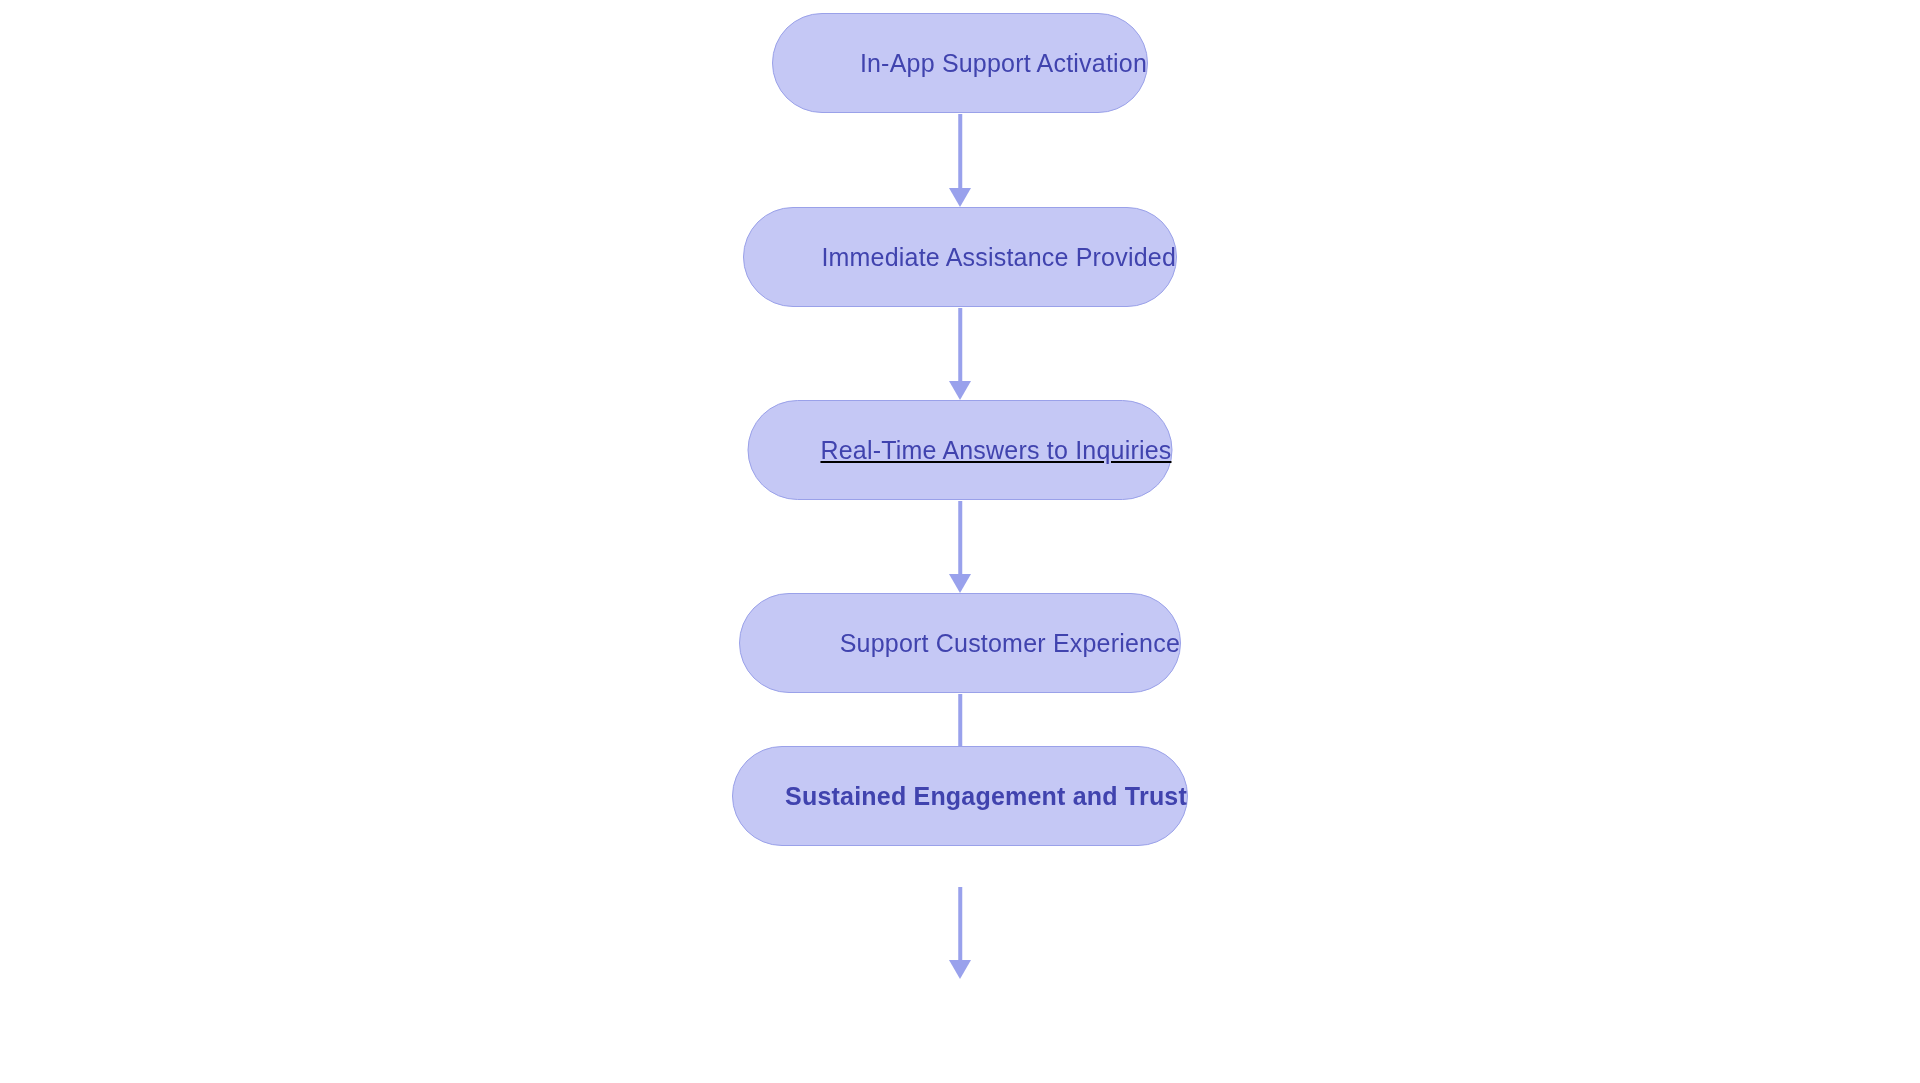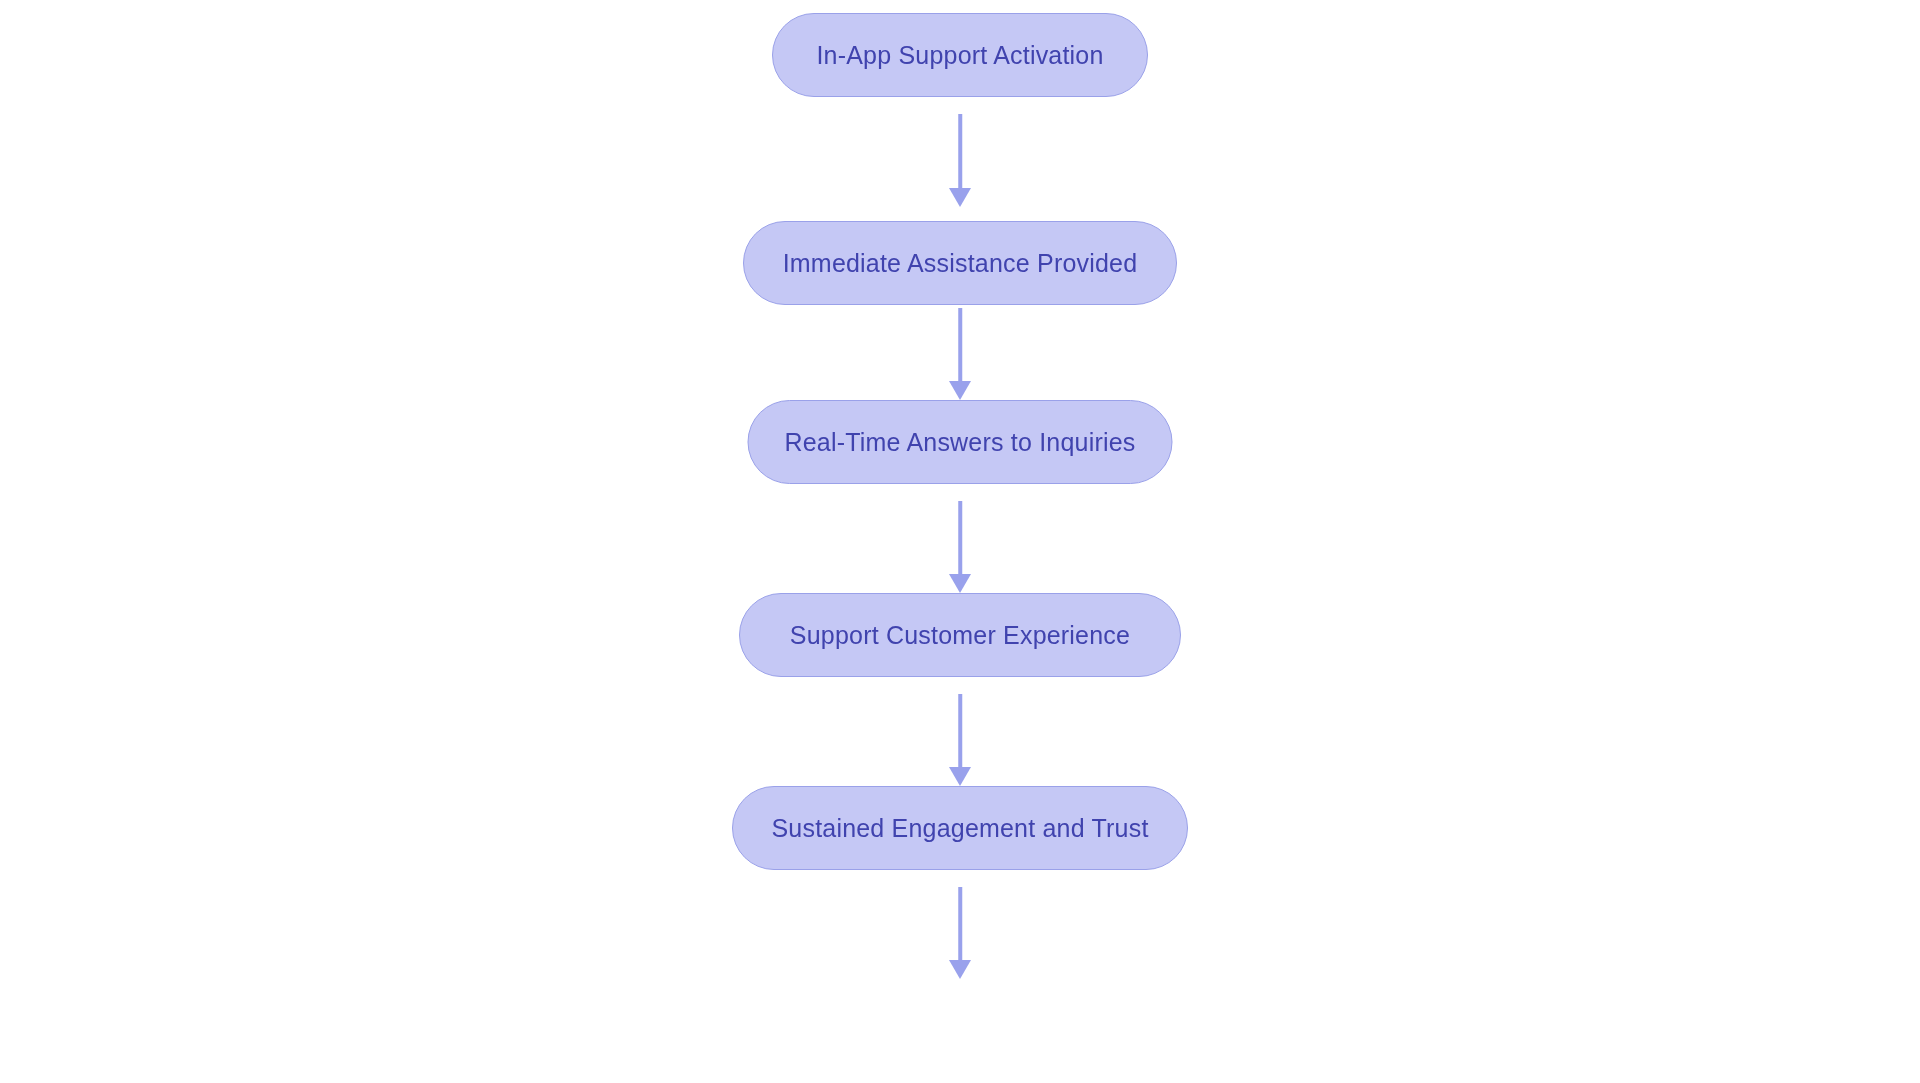--- a/index.html
+++ b/index.html
@@ -11,40 +11,40 @@
   }
   .canvas {
     position: relative;
     width: 1920px; height: 1083px;
     background: #ffffff;
   }
   .node {
     position: absolute;
     left: 960px;
     transform: translateX(-50%);
-    height: 84px;
+    height: 100px;
     border-radius: 50px;
     background: #c5c8f5;
     border: 1.6px solid #9aa1e9;
     display: flex;
     align-items: center;
-    justify-content: center;
+    justify-content: flex-end;
     text-align: center;
   }
   .node-label {
     color: #4043ae;
     font-size: 25px;
     letter-spacing: 0.2px;
     white-space: nowrap;
   }
   .n1 { top: 13px;  width: 376px; }
-  .n2 { top: 221px; width: 434px; }
-  .n3 { top: 400px; width: 425px; }
+  .n2 { top: 207px; width: 434px; }
+  .n3 { top: 400px; width: 425px; text-decoration: underline; }
   .n4 { top: 593px; width: 442px; }
-  .n5 { top: 786px; width: 456px; }
+  .n5 { top: 746px; width: 456px; font-weight: bold; }
   .n6 { top: 979px; width: 358px; }
 
   .arrow {
     position: absolute;
     left: 960px;
     transform: translateX(-50%);
     width: 24px;
   }
   .a1 { top: 114px; height: 93px; }
   .a2 { top: 308px; height: 92px; }

